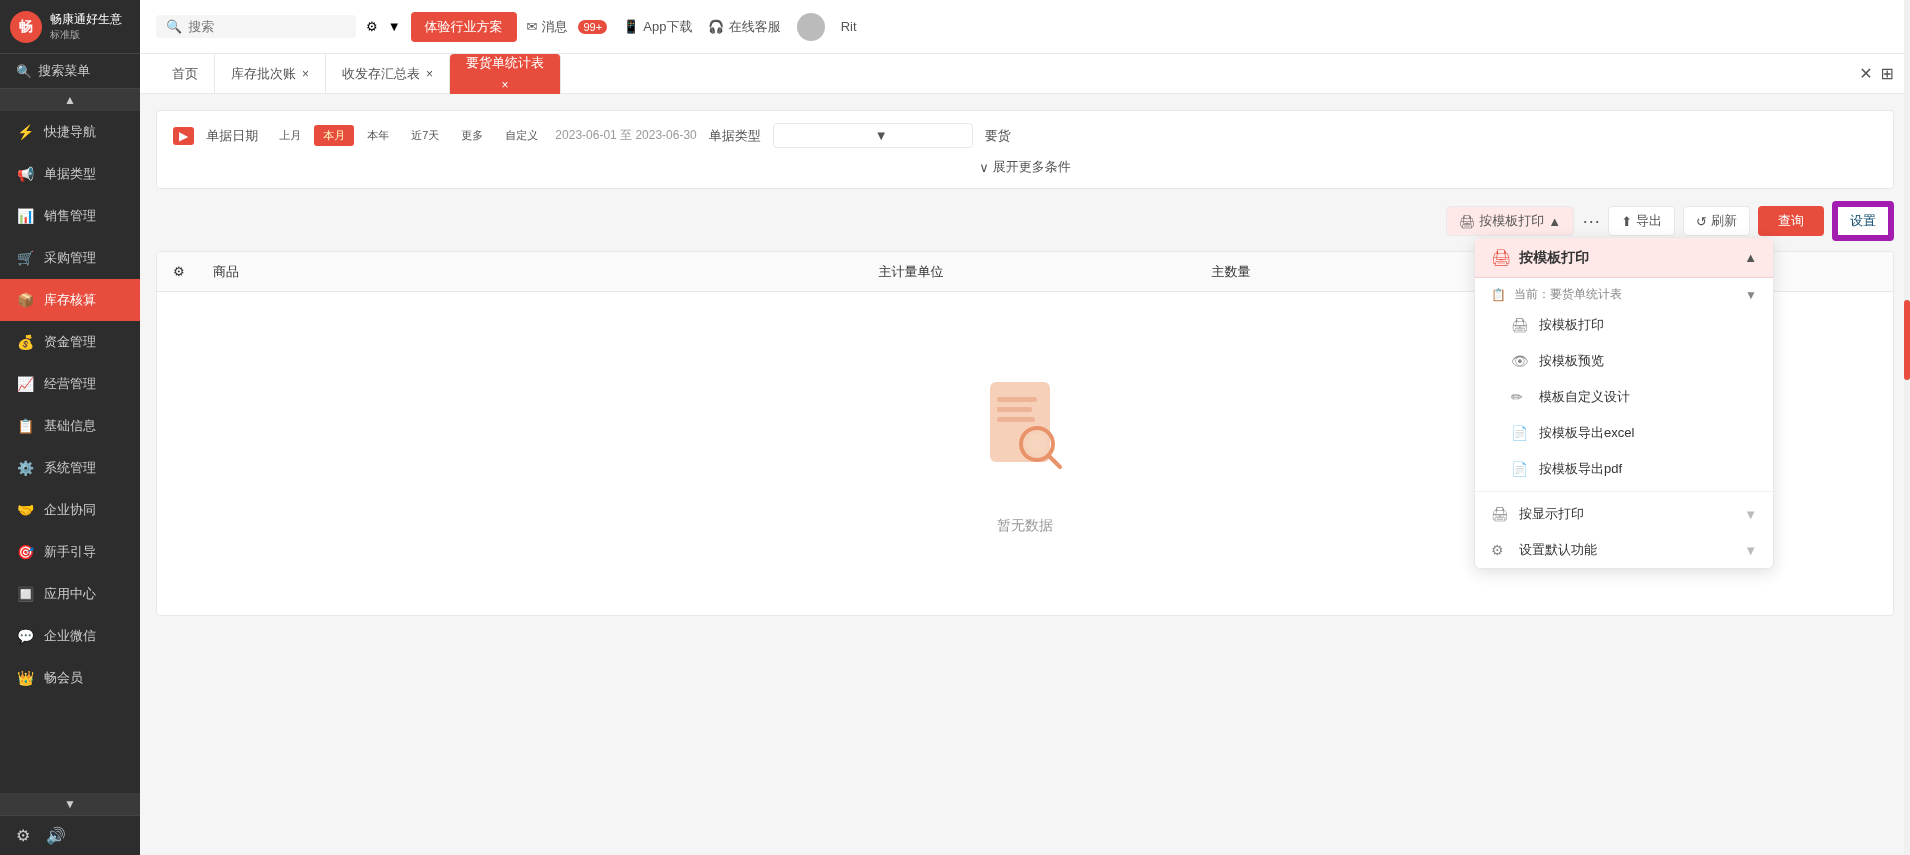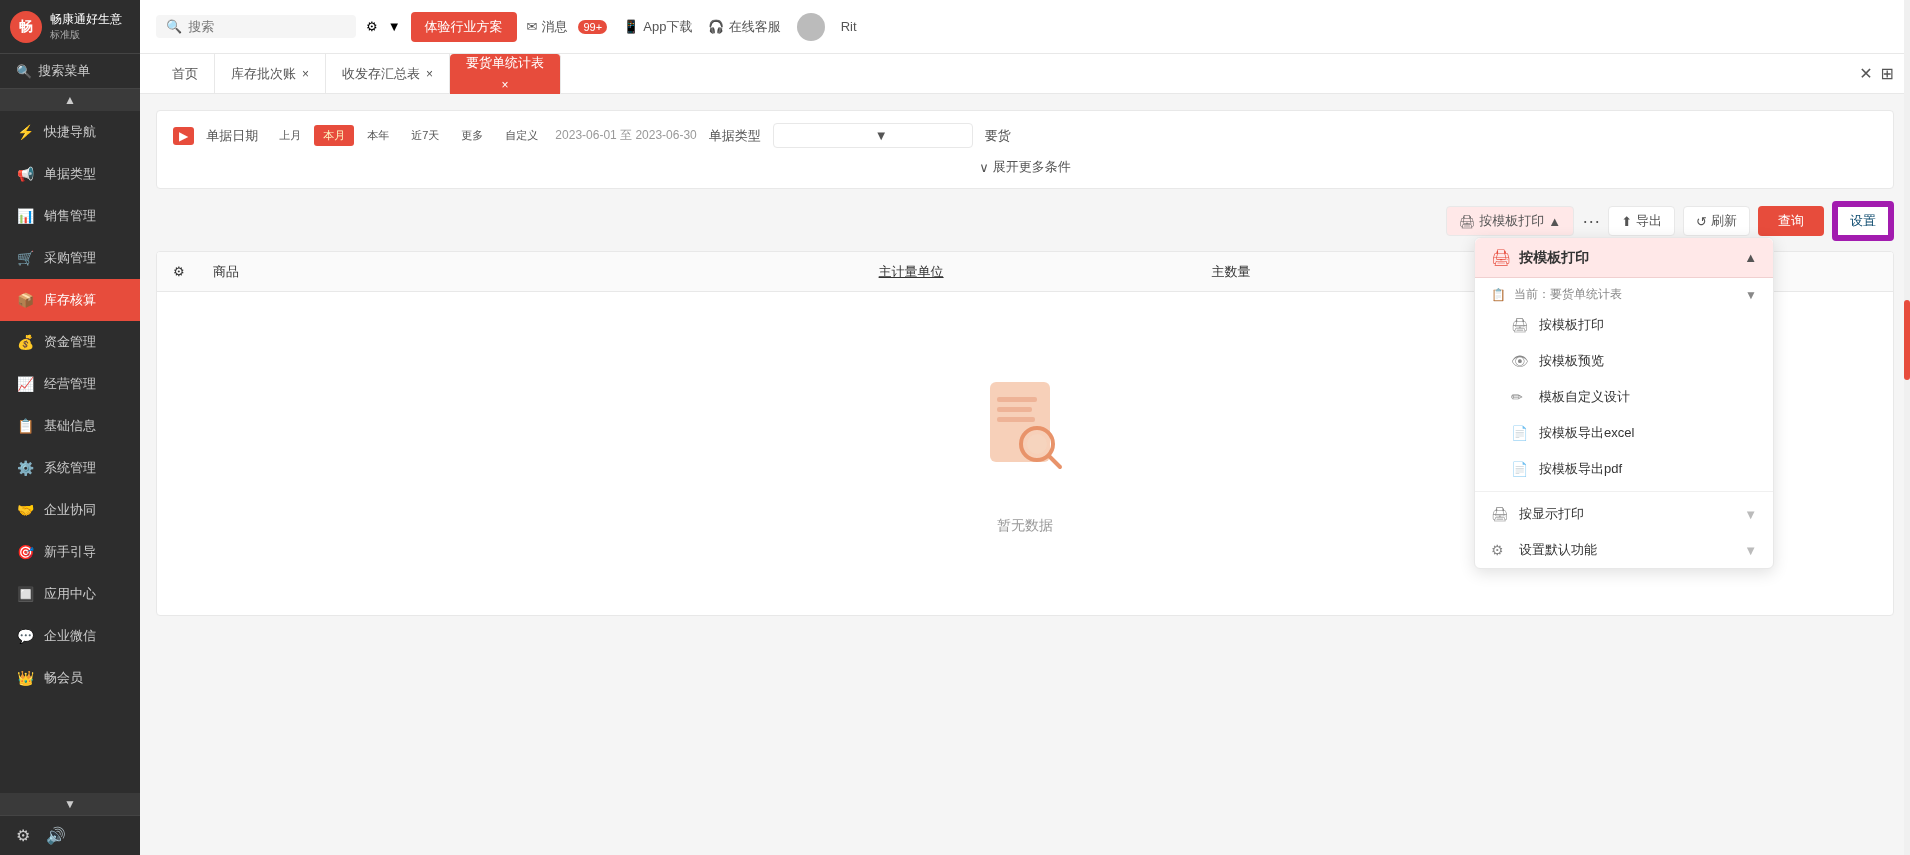--- a/index.html
+++ b/index.html
@@ -209,21 +209,21 @@
     }
     .table-header {
       display: flex; align-items: center;
       background: #fafafa;
       border-bottom: 1px solid #e8e8e8;
       padding: 0 16px; height: 40px;
     }
     .th { font-size: 13px; color: #333; font-weight: 500; }
     .th-settings { width: 40px; }
     .th-goods { flex: 2; }
-    .th-unit { flex: 1; text-decoration: underline; }
+    .th-unit { flex: 1; }
     .th-qty { flex: 1; }
     .th-amount { flex: 1; }
 
     
     .empty-state {
       display: flex; flex-direction: column; align-items: center;
       justify-content: center; padding: 80px 0;
     }
     .empty-icon {
       font-size: 80px; margin-bottom: 16px; color: #f5b8a0;

